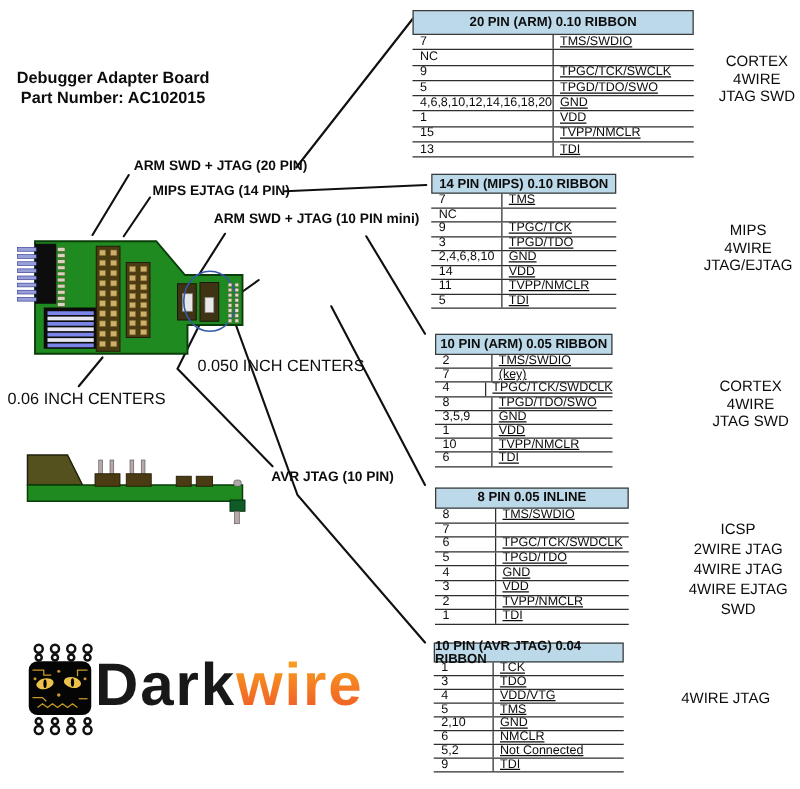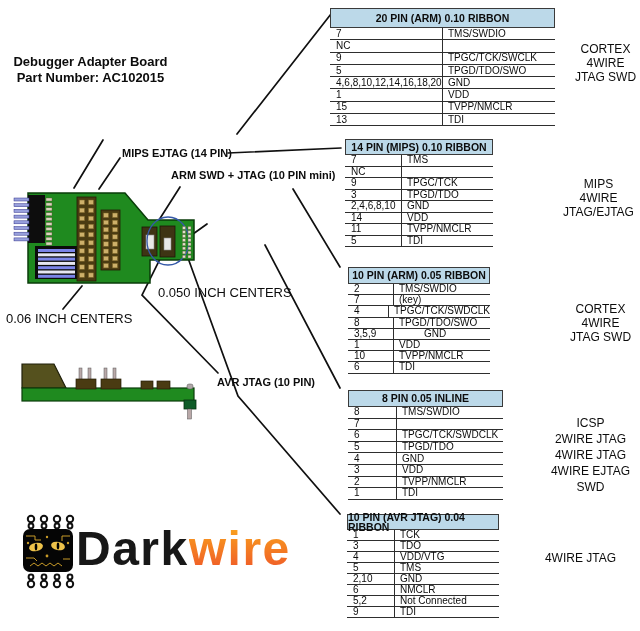--- a/index.html
+++ b/index.html
@@ -19,21 +19,21 @@
     white-space:pre-line;
   }
   .side-label.tall{line-height:16px;}
   .ptable{position:absolute;font-size:10px;line-height:1;}
   .ptable .hdr{
     background:#bcd9e9;border:1px solid #3a3a3a;box-sizing:border-box;
     font-weight:bold;font-size:10.5px;display:flex;align-items:center;justify-content:center;
   }
   .ptable .prow{display:flex;border-bottom:1px solid #2e2e2e;box-sizing:border-box;align-items:center;}
   .ptable .c1{box-sizing:border-box;border-right:1px solid #2e2e2e;height:100%;display:flex;align-items:center;padding-left:6px;}
-  .ptable .c2{display:flex;align-items:center;padding-left:5px;flex:1;height:100%;}
+  .ptable .c2{display:flex;align-items:center;padding-left:5px;flex:1;height:100%;text-decoration:underline;}
   .logo-text{
     position:absolute;left:76px;top:527px;font-size:48px;font-weight:bold;
     letter-spacing:1.5px;line-height:44px;white-space:nowrap;
   }
   .logo-dark{color:#181818;}
   .logo-wire{
     background:linear-gradient(180deg,#f9a21d 10%,#ef5a28 90%);
     -webkit-background-clip:text;background-clip:text;color:transparent;
   }
 </style>
@@ -233,20 +233,21 @@
           <circle cx="70" cy="584" r="3.2"></circle>
       </g>
     </g>
   </svg>
 
   <div class="board-title">
     <div>Debugger Adapter Board</div>
     <div>Part Number: AC102015</div>
   </div>
 
+  <div class="ptr-label" style="left:107px;top:127px;">ARM SWD + JTAG (20 PIN)</div>
   <div class="ptr-label" style="left:122px;top:147px;">MIPS EJTAG (14 PIN)</div>
   <div class="ptr-label" style="left:171px;top:169px;">ARM SWD + JTAG (10 PIN mini)</div>
   <div class="plain-label" style="left:158px;top:285px;">0.050 INCH CENTERS</div>
   <div class="plain-label" style="left:6px;top:311px;">0.06 INCH CENTERS</div>
   <div class="ptr-label" style="left:217px;top:376px;">AVR JTAG (10 PIN)</div>
 
   <div class="ptable" style="left:330px;top:8px;width:225px;">
       <div class="hdr" style="height: 20px;">20 PIN (ARM) 0.10 RIBBON</div>
       <div class="prow" style="height: 12.3px;">
         <div class="c1" style="width: 113px;">7</div>
@@ -327,21 +328,21 @@
         <div class="c2">(key)</div>
       </div>
       <div class="prow" style="height: 11.2px;">
         <div class="c1" style="width: 46px;">4</div>
         <div class="c2">TPGC/TCK/SWDCLK</div>
       </div>
       <div class="prow" style="height: 11.2px;">
         <div class="c1" style="width: 46px;">8</div>
         <div class="c2">TPGD/TDO/SWO</div>
       </div>
-      <div class="prow" style="height: 11.2px; gap: 25px;">
+      <div class="prow" style="height: 11.2px;">
         <div class="c1" style="width: 46px;">3,5,9</div>
         <div class="c2">GND</div>
       </div>
       <div class="prow" style="height: 11.2px;">
         <div class="c1" style="width: 46px;">1</div>
         <div class="c2">VDD</div>
       </div>
       <div class="prow" style="height: 11.2px;">
         <div class="c1" style="width: 46px;">10</div>
         <div class="c2">TVPP/NMCLR</div>

